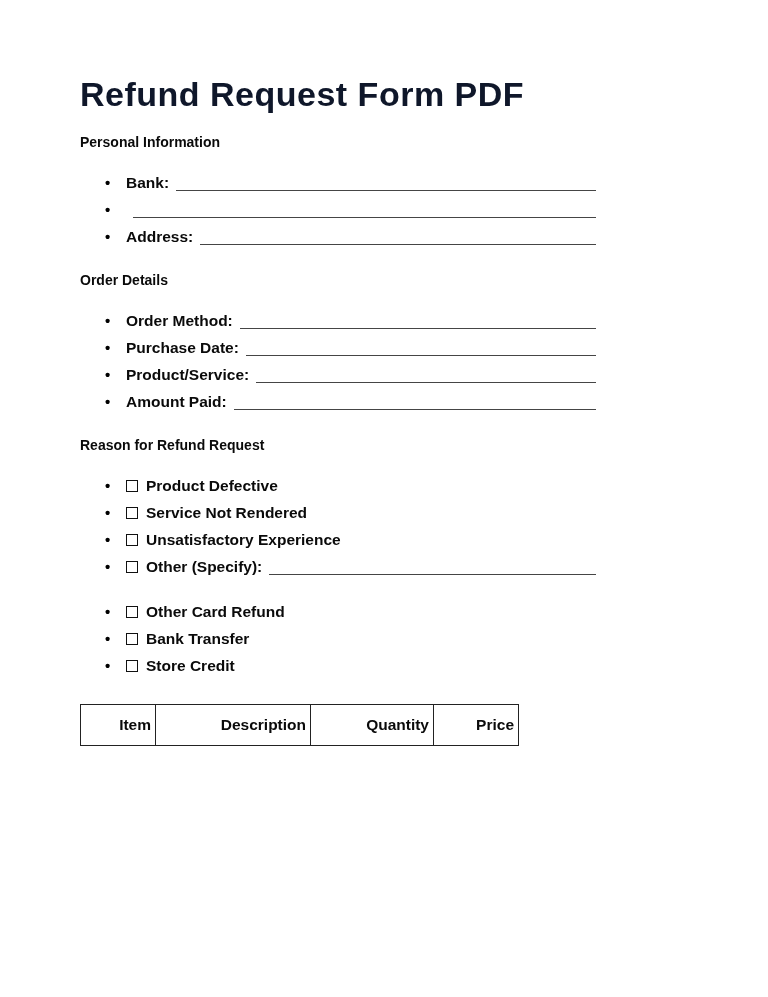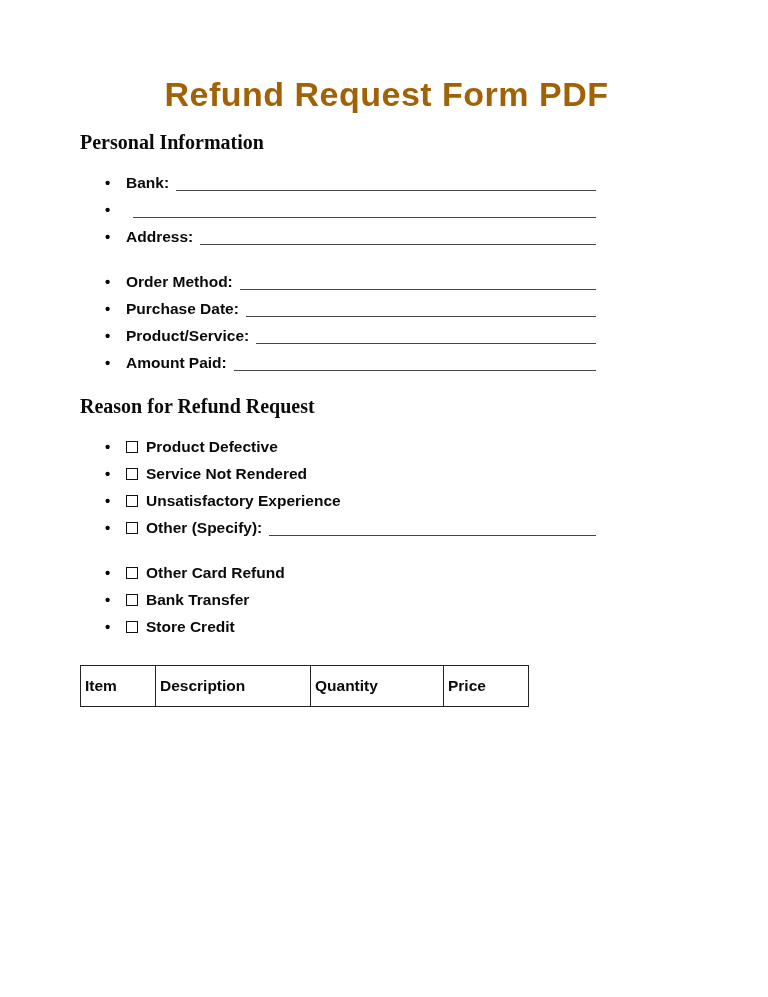--- a/index.html
+++ b/index.html
@@ -17,37 +17,35 @@
     width: 768px;
     height: 997px;
     position: relative;
     padding: 0 75px 0 80px;
   }
   .doc-title {
     margin: 77px 0 0 0;
     font-size: 34px;
     line-height: 35px;
     font-weight: 700;
-    text-align: center;
     letter-spacing: 0.5px;
-    color: #a16207;
+    color: #0f172a;
     white-space: nowrap;
   }
   .doc-subtitle {
     margin: 37px 0 0 0;
     font-size: 15.5px;
     line-height: 18px;
     font-weight: 700;
   }
   .section-heading {
     margin: 21px 0 0 0;
-    font-size: 20px;
+    font-size: 14px;
     line-height: 18px;
     font-weight: 700;
-    font-family: Liberation Serif, serif;
   }
   .doc-subtitle + .section-heading { margin-top: 25px; }
   ul.doc-list {
     margin: 18px 0 0 0;
     padding: 0;
     list-style: none;
     width: 516px;
   }
   ul.doc-list li {
     display: flex;
@@ -84,28 +82,28 @@
   table.items-table {
     margin-top: 25px;
     border-collapse: collapse;
     table-layout: fixed;
   }
   table.items-table th {
     border: 1.4px solid #222;
     height: 41px;
     font-size: 15.5px;
     font-weight: 700;
-    text-align: left;
+    text-align: right;
     vertical-align: middle;
     padding: 0 4px;
     background: #fff;
   }
   th.col-item { width: 75px; }
   th.col-desc { width: 155px; }
-  th.col-qty  { width: 133px; }
+  th.col-qty  { width: 123px; }
   th.col-price{ width: 85px; }
 </style>
 </head>
 <body>
 
 <div class="page">
 
   <h1 class="doc-title">Refund Request Form PDF</h1>
 
 
@@ -120,20 +118,21 @@
       <span class="bullet">•</span>
       <span class="line"></span>
     </li>
     <li>
       <span class="bullet">•</span>
       <span class="lbl">Address:</span>
       <span class="line"></span>
     </li>
   </ul>
 
+  <h2 class="section-heading">Order Details</h2>
   <ul class="doc-list">
     <li>
       <span class="bullet">•</span>
       <span class="lbl">Order Method:</span>
       <span class="line"></span>
     </li>
     <li>
       <span class="bullet">•</span>
       <span class="lbl">Purchase Date:</span>
       <span class="line"></span>

